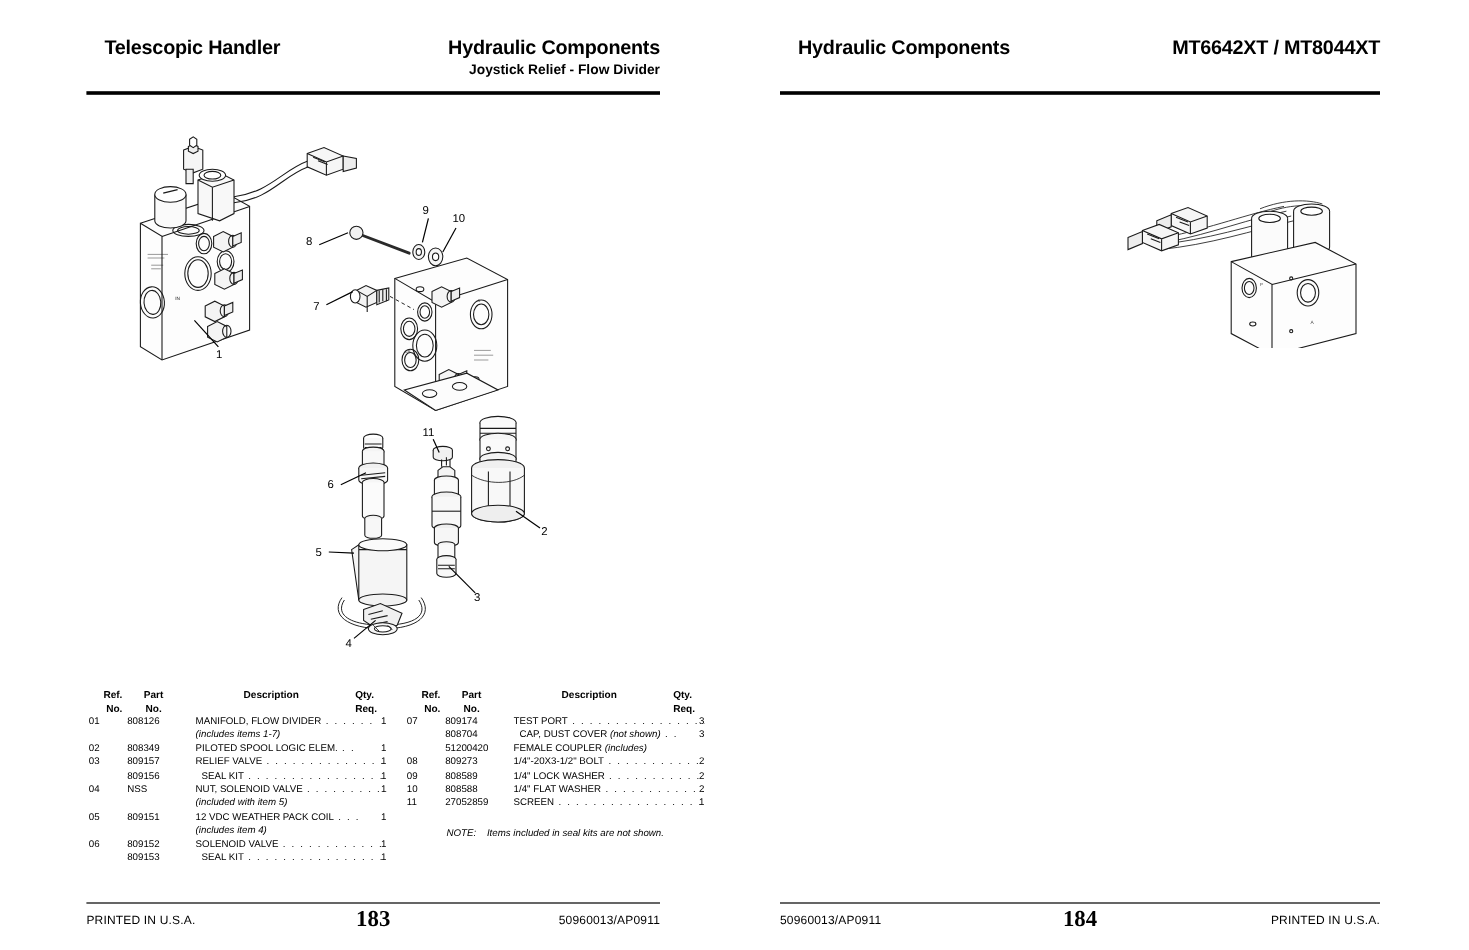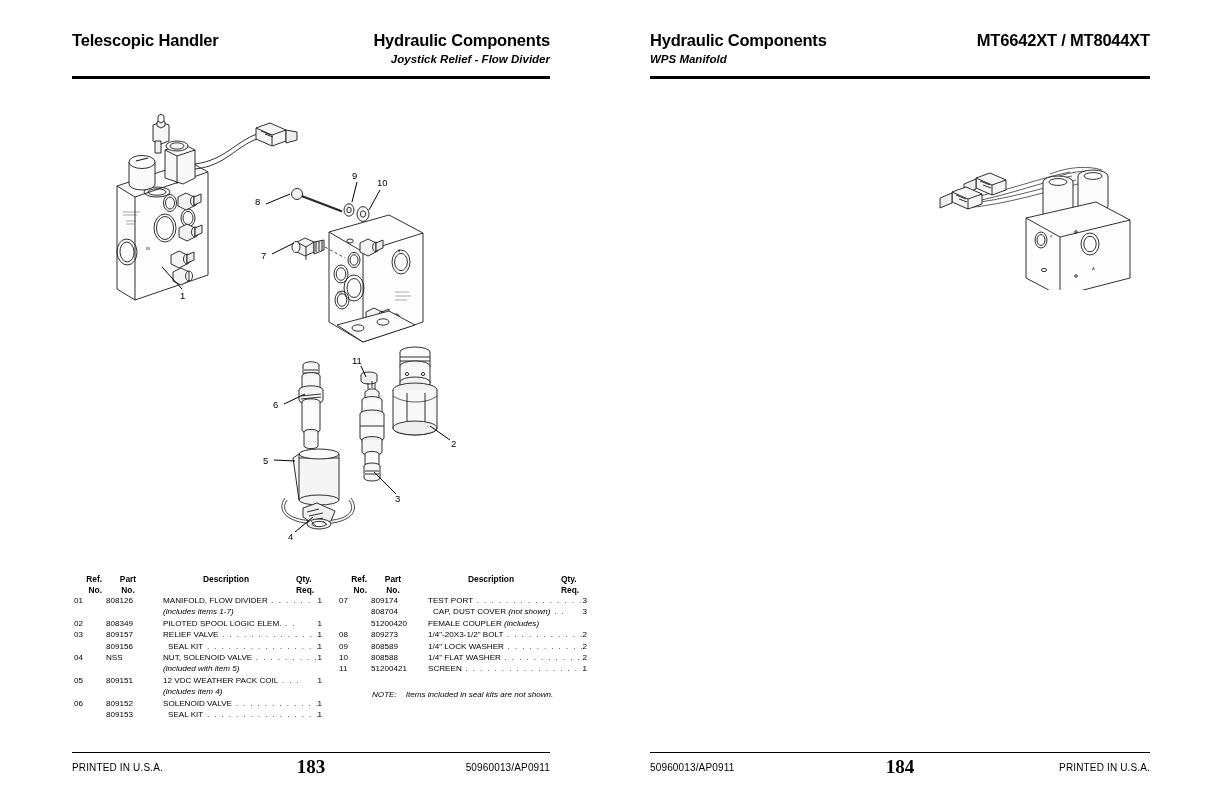--- a/index.html
+++ b/index.html
@@ -10,23 +10,23 @@
   .page{position:absolute;top:0;height:792px;width:612px;}
   .page.left{left:0;}
   .page.right{left:612px;}
 
   
   .hdr{position:absolute;top:30px;left:72px;right:62px;height:46px;}
   .page.right .hdr{left:38px;right:74px;}
   .hdr-row1{position:relative;height:22px;}
   .hdr-row2{position:relative;height:17px;}
   .hdr-title{font-size:16.5px;font-weight:bold;letter-spacing:-.2px;line-height:20px;}
-  .hdr-left{position:absolute;left:0;top:0;}
+  .hdr-left{position:absolute;left:15px;top:0;}
   .hdr-right{position:absolute;right:0;top:0;text-align:right;}
-  .hdr-sub{font-size:11.5px;font-weight:bold;font-style:italic;line-height:15px;}
+  .hdr-sub{font-size:11.5px;font-weight:bold;line-height:15px;}
   .hdr-rule{position:absolute;left:72px;right:62px;top:76px;height:3px;background:#000;}
   .page.right .hdr-rule{left:38px;right:74px;}
 
   
   .ftr-rule{position:absolute;left:72px;right:62px;top:752px;height:1.4px;background:#000;}
   .page.right .ftr-rule{left:38px;right:74px;}
   .ftr{position:absolute;left:72px;right:62px;top:756px;height:24px;}
   .page.right .ftr{left:38px;right:74px;}
   .ftr-side{position:absolute;top:6px;font-size:10px;letter-spacing:.15px;}
   .ftr-l{left:0;}
@@ -442,21 +442,21 @@
             <span class="part">808589</span>
             <span class="desc"><span class="qv">2</span><span class="txt">1/4" LOCK WASHER</span><span class="lead"> . . . . . . . . . . . .</span></span>
           </div>
           <div class="row">
             <span class="ref">10</span>
             <span class="part">808588</span>
             <span class="desc"><span class="qv">2</span><span class="txt">1/4" FLAT WASHER</span><span class="lead"> . . . . . . . . . . . .</span></span>
           </div>
           <div class="row">
             <span class="ref">11</span>
-            <span class="part">51200421</span>
+            <span class="part">27052859</span>
             <span class="desc"><span class="qv">1</span><span class="txt">SCREEN</span><span class="lead"> . . . . . . . . . . . . . . . . . . . .</span></span>
           </div>
         </div>
     </div>
 
     <div class="note">
       <span class="lbl">NOTE:</span>
       &nbsp;&nbsp;
       <span>Items included in seal kits are not shown.</span>
     </div>
@@ -468,23 +468,20 @@
       <div class="ftr-side ftr-r">50960013/AP0911</div>
     </div>
   </div>
 
   <div class="page right">
 
     <div class="hdr">
       <div class="hdr-row1">
         <div class="hdr-title hdr-left">Hydraulic Components</div>
         <div class="hdr-title hdr-right">MT6642XT / MT8044XT</div>
-      </div>
-      <div class="hdr-row2">
-        <div class="hdr-sub hdr-left">WPS Manifold</div>
       </div>
     </div>
     <div class="hdr-rule"></div>
 
     <div class="illus" style="left:318px;top:160px;">
       <svg width="220" height="130" viewBox="0 0 220 130" fill="none" stroke="#1a1a1a" stroke-width="0.9">
 
         <path d="M40 38 C 80 30 110 18 140 12" stroke-width="0.7"></path>
         <path d="M42 42 C 82 34 112 22 142 16" stroke-width="0.7"></path>
         <path d="M34 44 C 76 40 112 28 146 20" stroke-width="0.7"></path>

